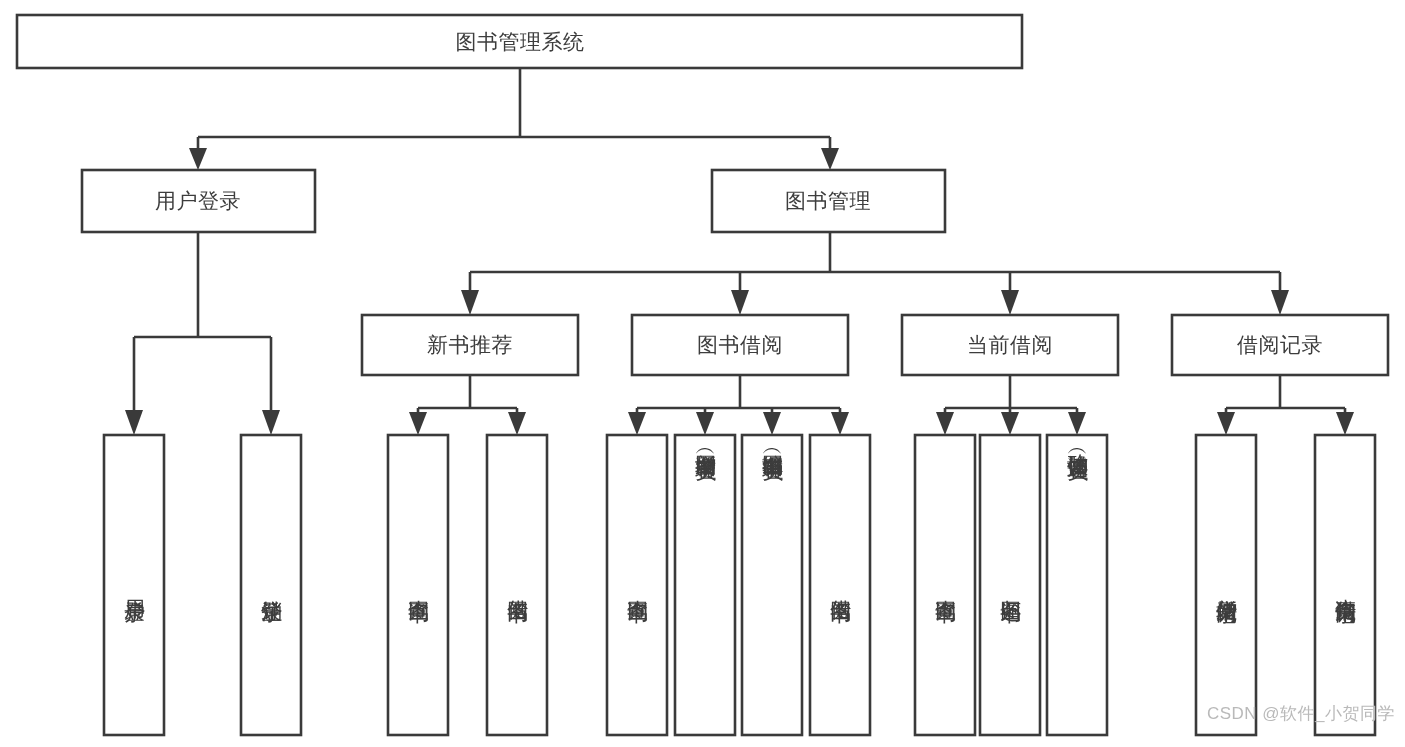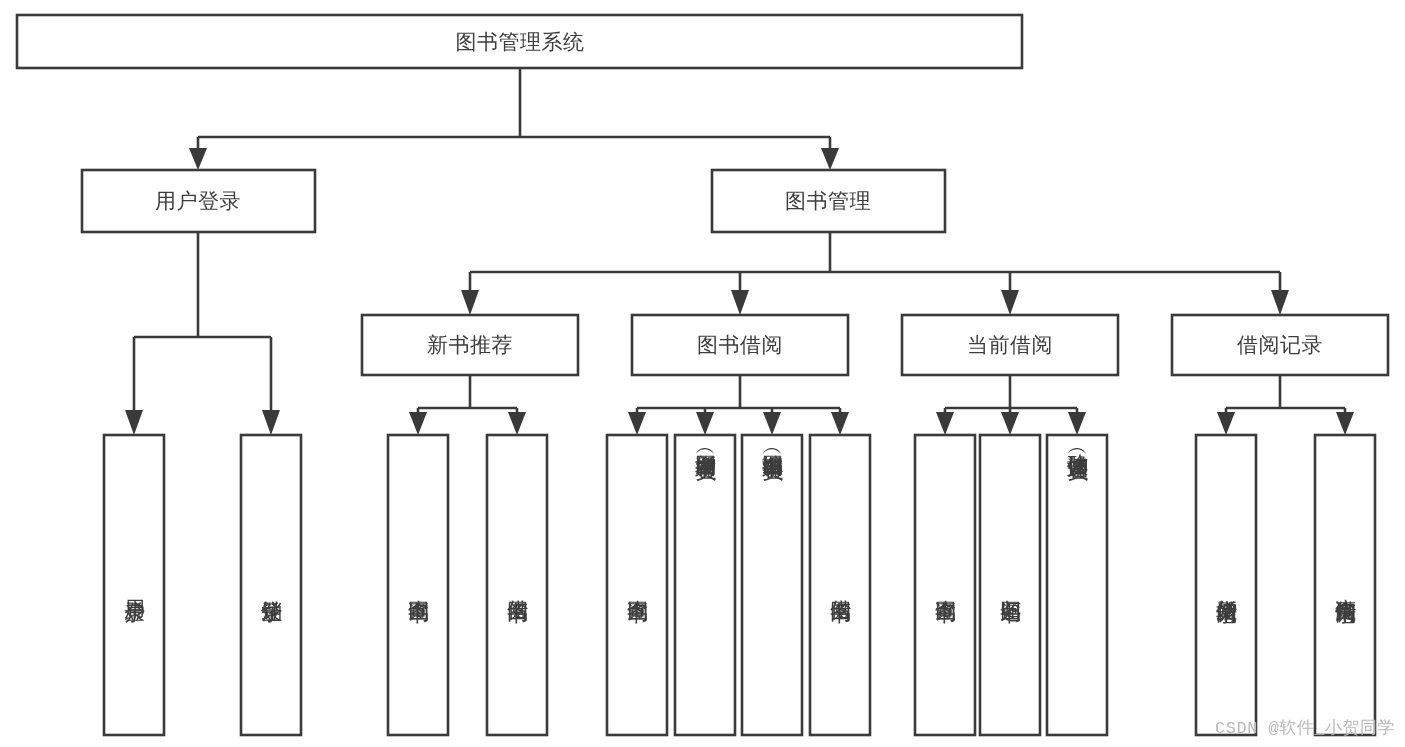--- a/index.html
+++ b/index.html
@@ -64,22 +64,22 @@
   .vlabel-inner {
     writing-mode: vertical-rl;
     text-orientation: upright;
     white-space: nowrap;
     line-height: 1.02;
     text-align: center;
   }
   .watermark {
     position: absolute;
     right: 10px;
-    bottom: 8px;
-    font-family: Liberation Mono, monospace;
+    bottom: 22px;
+    font-family: Liberation Sans, sans-serif;
     font-size: 17px;
     color: #b9b9b9;
     letter-spacing: 0.5px;
     white-space: nowrap;
   }
 </style>
 </head>
 <body>
 
 <div id="diagram-root">

